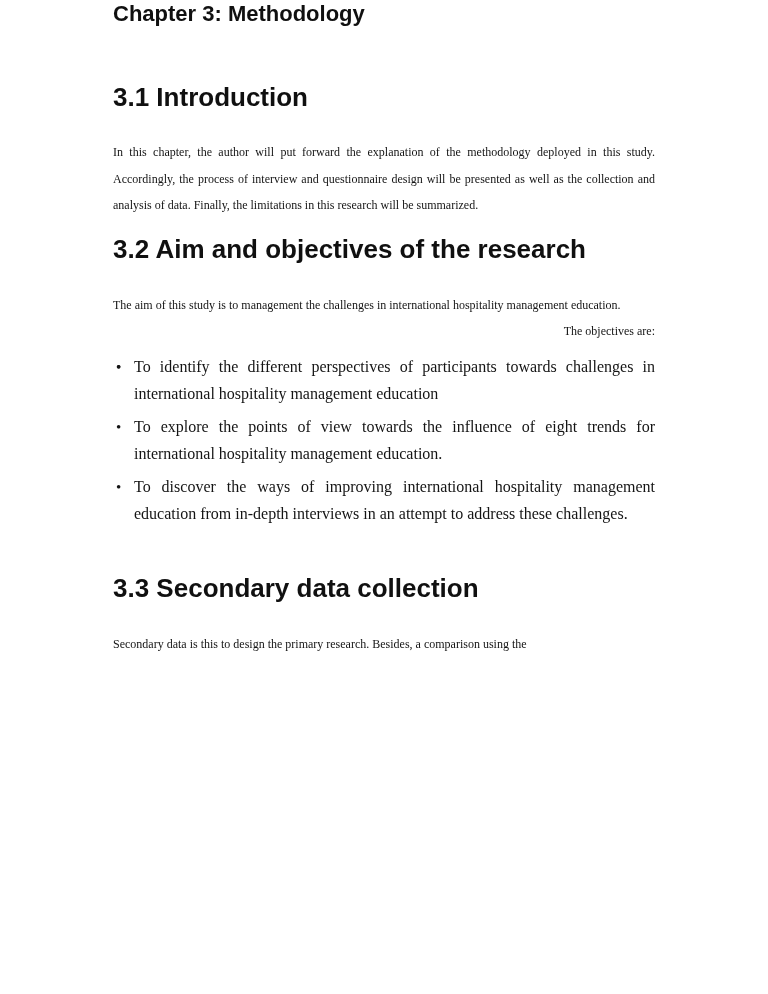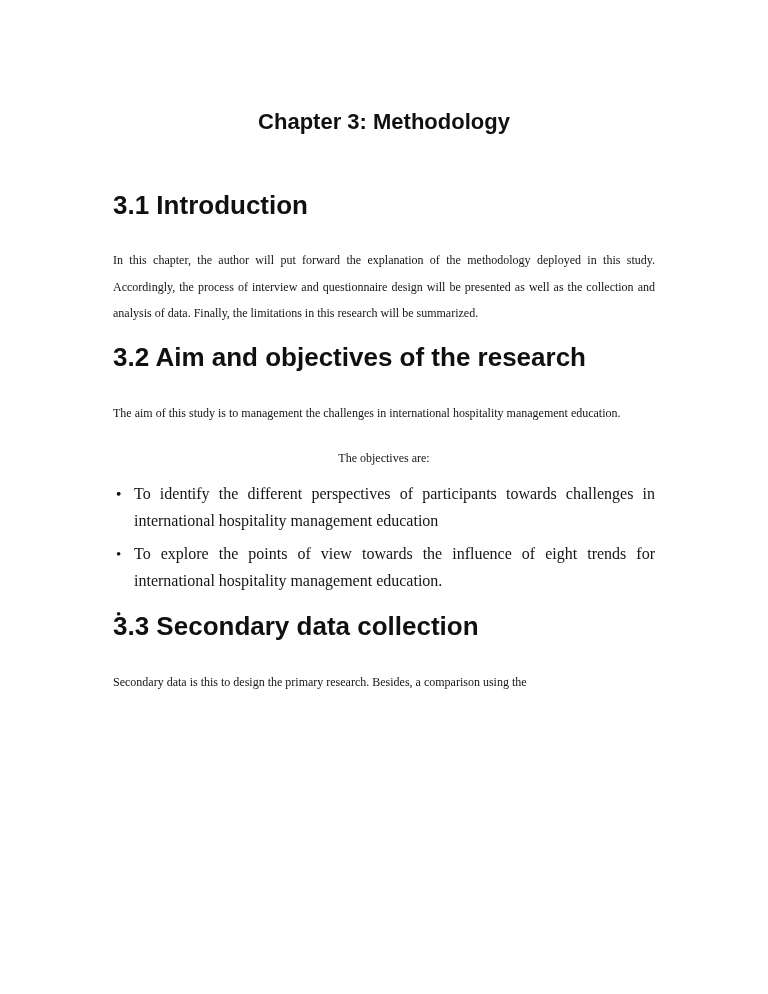--- a/index.html
+++ b/index.html
@@ -11,48 +11,47 @@
     overflow: hidden;
     color: #141414;
     font-family: "Liberation Serif", serif;
     box-sizing: border-box;
   }
   .content {
     padding: 0 113px;
   }
   .doc-title {
     margin: 0;
-    padding-top: 108px;
     font-family: "Liberation Sans", sans-serif;
     font-weight: 700;
     font-size: 22px;
     line-height: 28px;
-    text-align: center;
+    text-align: left;
     color: #101010;
   }
   .section-heading {
     margin: 0;
     font-family: "Liberation Sans", sans-serif;
     font-weight: 700;
     font-size: 26px;
     line-height: 21px;
     color: #101010;
   }
   .heading-1 { margin-top: 59px; }
   .heading-2 { margin-top: 20px; }
-  .heading-3 { margin-top: 22px; }
+  .heading-3 { margin-top: 50px; }
   .body-par {
     margin: 31px 0 0 0;
     font-size: 12px;
     line-height: 26.6px;
     text-align: justify;
     text-justify: inter-word;
   }
   .body-par.tight { margin-top: 32px; }
-  .body-par.objectives-lead { margin-top: 19px; text-align: center; }
+  .body-par.objectives-lead { margin-top: 0; text-align: right; }
   ul.bullet-list {
     list-style: none;
     margin: 9px 0 0 0;
     padding: 0;
   }
   ul.bullet-list li {
     position: relative;
     padding-left: 21px;
     margin: 0 0 7px 0;
     font-size: 16px;
@@ -89,20 +88,21 @@
       <li>
         <span class="marker">•</span>
         <span>To identify the different perspectives of participants towards challenges in international hospitality management education</span>
       </li>
       <li>
         <span class="marker">•</span>
         <span>To explore the points of view towards the influence of eight trends for international hospitality management education.</span>
       </li>
       <li>
         <span class="marker">•</span>
+        <span>To discover the ways of improving international hospitality management education from in-depth interviews in an attempt to address  these challenges.</span>
       </li>
     </ul>
 
     <h2 class="section-heading heading-3">3.3 Secondary data collection</h2>
     <p class="body-par tight">Secondary data is this  to design the primary research. Besides, a comparison using the</p>
 
   </div>
 </div>
 
 </body></html>

